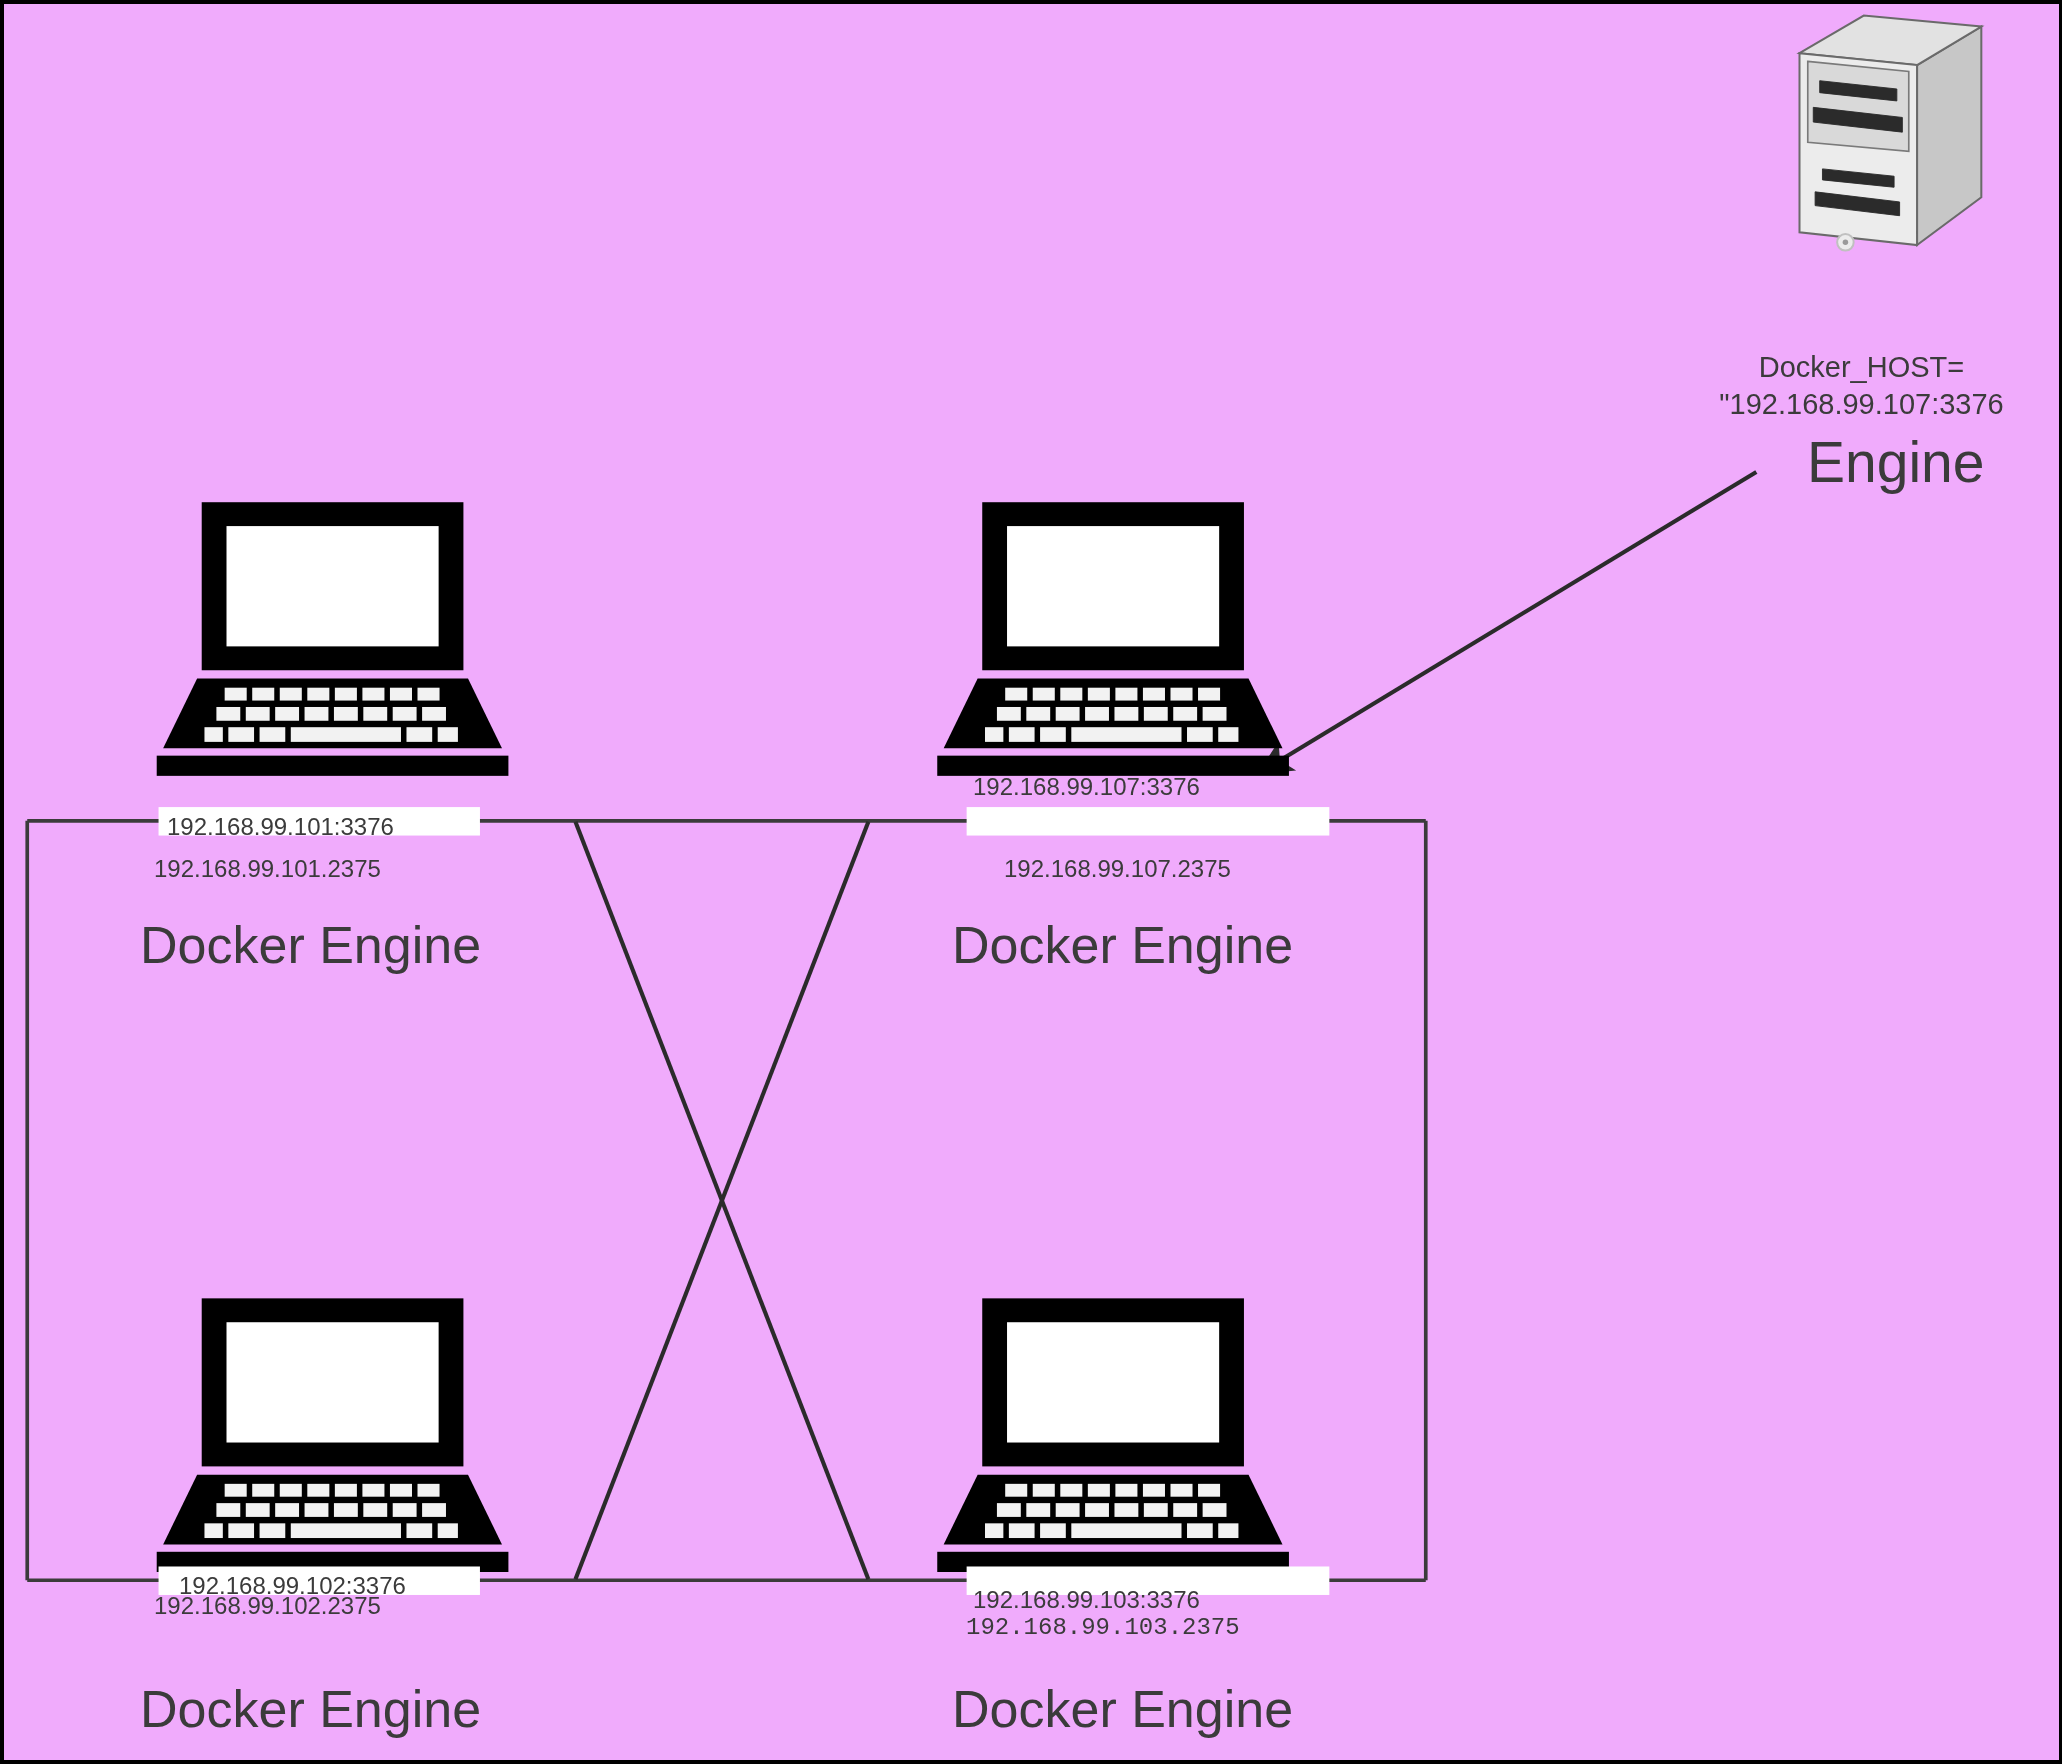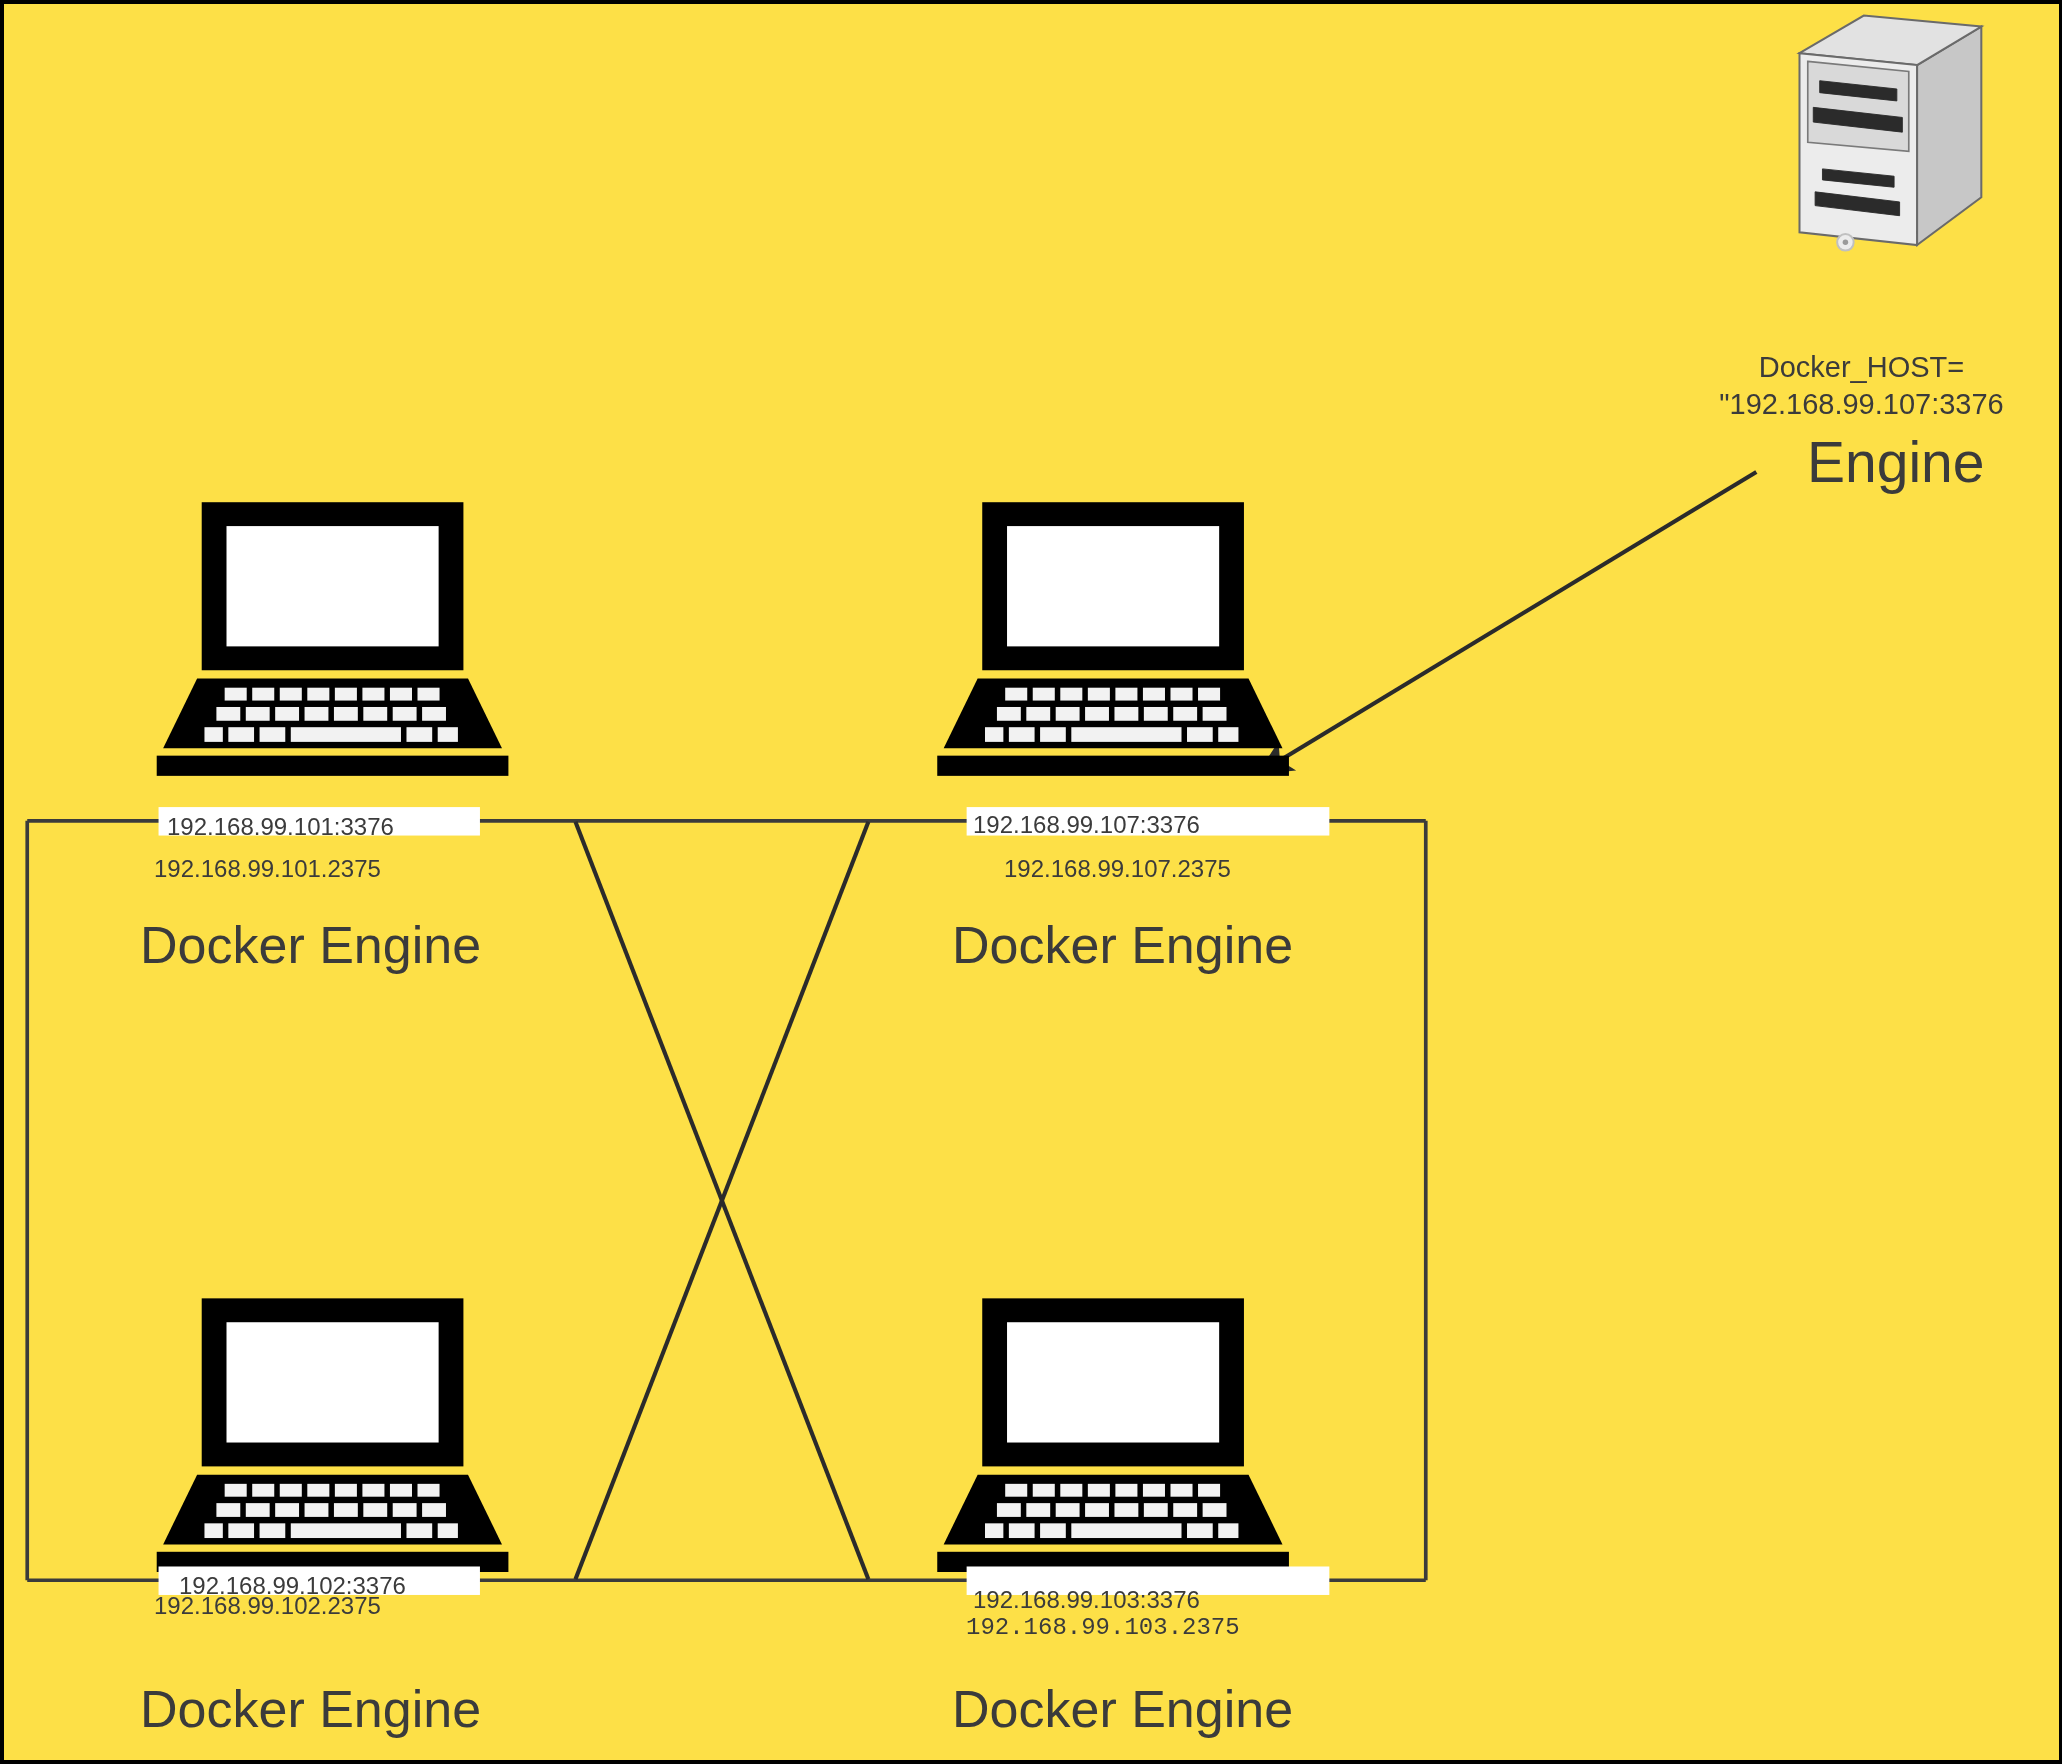--- a/index.html
+++ b/index.html
@@ -8,21 +8,21 @@
     padding: 0;
     background: #ffffff;
   }
   body {
     font-family: "Liberation Sans", sans-serif;
   }
   #page {
     position: relative;
     width: 2063px;
     height: 1764px;
-    background: #fde047;
+    background: #f0abfc;
     box-sizing: border-box;
     border: 4.6px solid #000000;
     overflow: hidden;
   }
   #diagram-svg {
     position: absolute;
     left: 0;
     top: -4.6px;
     width: 2063px;
     height: 1764px;
@@ -241,21 +241,21 @@
   <div class="node-label host-var" style="left:1692px; top:345px; width:331px;">
     <div>Docker_HOST=</div>
     <div>"192.168.99.107:3376</div>
   </div>
   <div class="node-label laptop-title" style="left:1803px; top:426px;">Engine</div>
 
   <div class="node-label ip-line" style="left:163px; top:802px;">192.168.99.101:3376</div>
   <div class="node-label ip-line" style="left:150px; top:844px;">192.168.99.101.2375</div>
   <div class="node-label engine-label" style="left:136px; top:913px;">Docker Engine</div>
 
-  <div class="node-label ip-line" style="left:969px; top:800px;">192.168.99.107:3376</div>
+  <div class="node-label ip-line" style="left:969px; top:762px;">192.168.99.107:3376</div>
   <div class="node-label ip-line" style="left:962px; top:844px;margin-left:38px;">192.168.99.107.2375</div>
   <div class="node-label engine-label" style="left:948px; top:913px;">Docker Engine</div>
 
   <div class="node-label ip-line" style="left:175px; top:1561px;">192.168.99.102:3376</div>
   <div class="node-label ip-line" style="left:150px; top:1581px;">192.168.99.102.2375</div>
   <div class="node-label engine-label" style="left:136px; top:1677px;">Docker Engine</div>
 
   <div class="node-label ip-line" style="left:969px; top:1561px;margin-top:14px;">192.168.99.103:3376</div>
   <div class="node-label ip-line" style="left:962px; top:1603px;font-family:Liberation Mono, monospace;">192.168.99.103.2375</div>
   <div class="node-label engine-label" style="left:948px; top:1677px;">Docker Engine</div>

